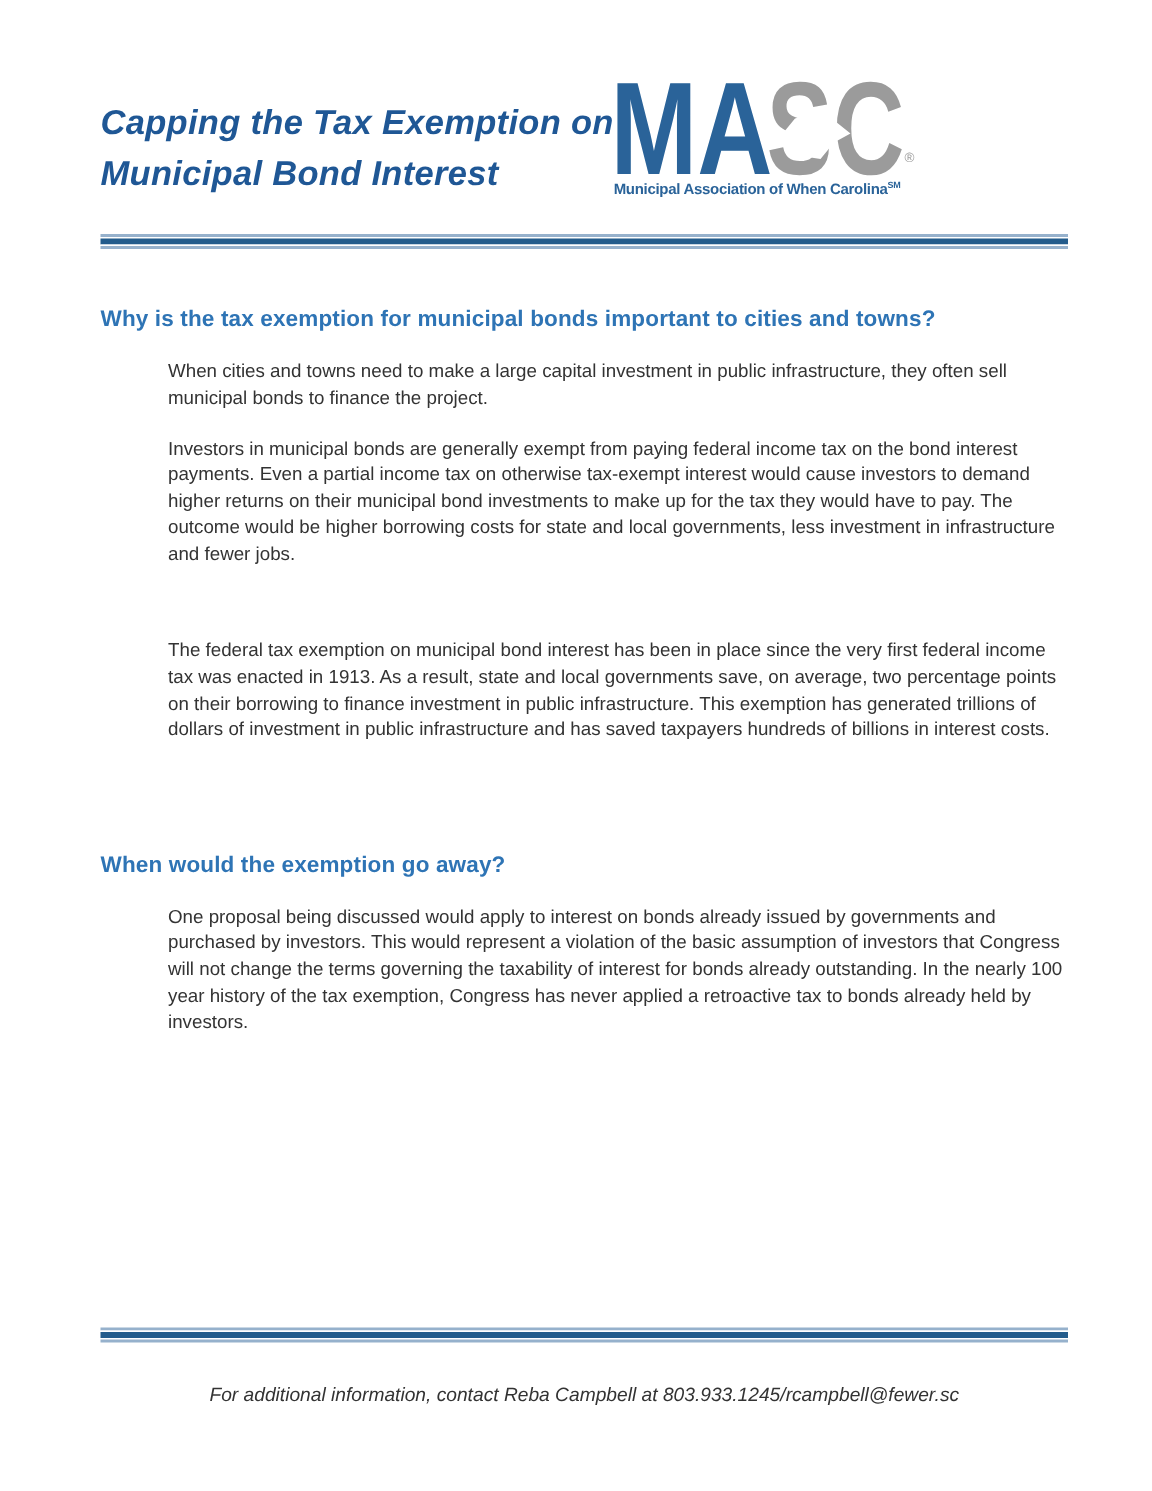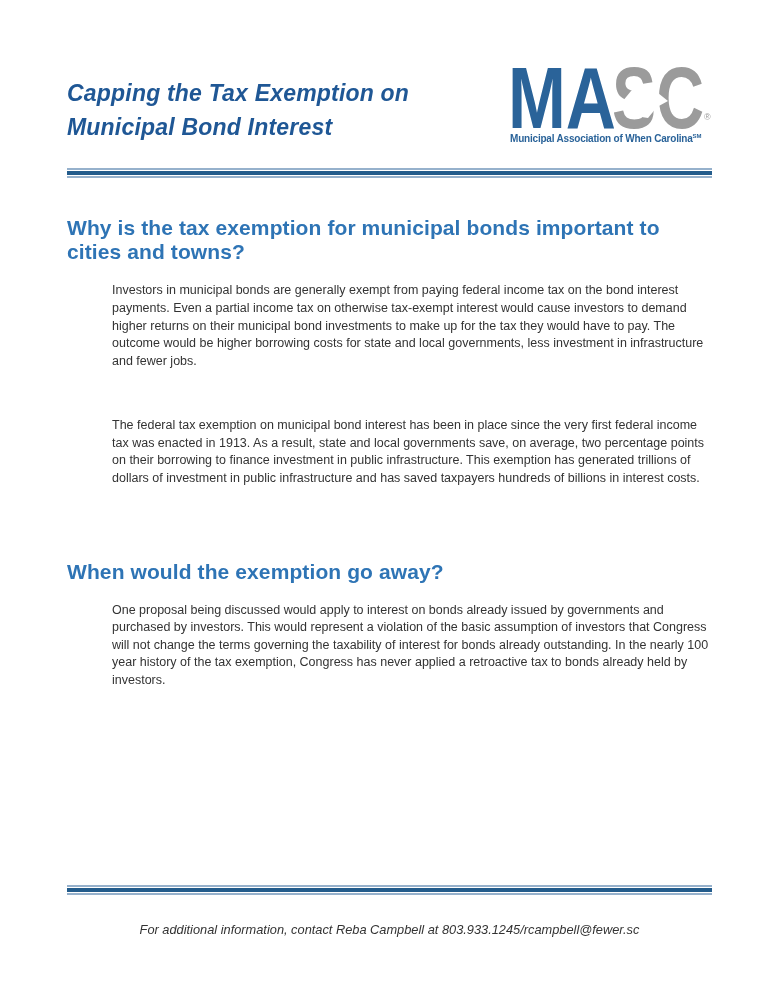--- a/index.html
+++ b/index.html
@@ -13,23 +13,22 @@
     margin: 0 auto;
     padding: 0 56px 0 67px;
     display: flex;
     flex-direction: column;
     overflow: hidden;
   }
 
   
   .header {
     display: flex;
-    justify-content: space-between;
     align-items: flex-start;
-    padding-top: 58px;
+    padding-top: 46px;
   }
   .doc-title {
     margin-top: 18px;
     font-size: 23px;
     font-weight: bold;
     font-style: italic;
     color: #1f5795;
     line-height: 34px;
     letter-spacing: 0.2px;
   }
@@ -52,21 +51,21 @@
   .rule .thin { height: 2px; background: #96b1cc; }
   .rule .gap  { height: 1px; background: #ffffff; }
   .rule .thick{ height: 4px; background: #235c8c; }
   .rule-top { margin-top: 24px; }
 
   
   .section-1 { margin-top: 38px; }
   .section-2 { margin-top: 47px; }
   .section-3 { margin-top: 72px; }
   .section-heading {
-    font-size: 21px;
+    font-size: 15px;
     font-weight: bold;
     color: #2e74b5;
     letter-spacing: 0.1px;
   }
   .body-para {
     margin: 18px 0 0 45px;
     max-width: 600px;
     font-size: 12.5px;
     line-height: 17.6px;
     color: #333333;
@@ -112,20 +111,21 @@
     <div class="gap"></div>
     <div class="thick"></div>
     <div class="gap"></div>
     <div class="thin"></div>
   </div>
 
   <main>
 
     <section class="section-1">
       <h2 class="section-heading">Why is the tax exemption for municipal bonds important to cities and towns?</h2>
+      <p class="body-para">When cities and towns need to make a large capital investment in public infrastructure, they often sell municipal bonds to finance the project.</p>
       <p class="body-para">Investors in municipal bonds are generally exempt from paying federal income tax on the bond interest payments. Even a partial income tax on otherwise tax-exempt interest would cause investors to demand higher returns on their municipal bond investments to make up for the tax they would have to pay. The outcome would be higher borrowing costs for state and local governments, less investment in infrastructure and fewer jobs.</p>
     </section>
 
     <section class="section-2">
       <p class="body-para">The federal tax exemption on municipal bond interest has been in place since the very first federal income tax was enacted in 1913. As a result, state and local governments save, on average, two percentage points on their borrowing to finance investment in public infrastructure. This exemption has generated trillions of dollars of investment in public infrastructure and has saved taxpayers hundreds of billions in interest costs.</p>
     </section>
 
     <section class="section-3">
       <h2 class="section-heading">When would the exemption go away?</h2>
       <p class="body-para">One proposal being discussed would apply to interest on bonds already issued by governments and purchased by investors. This would represent a violation of the basic assumption of investors that Congress will not change the terms governing the taxability of interest for bonds already outstanding. In the nearly 100 year history of the tax exemption, Congress has never applied a retroactive tax to bonds already held by investors.</p>

